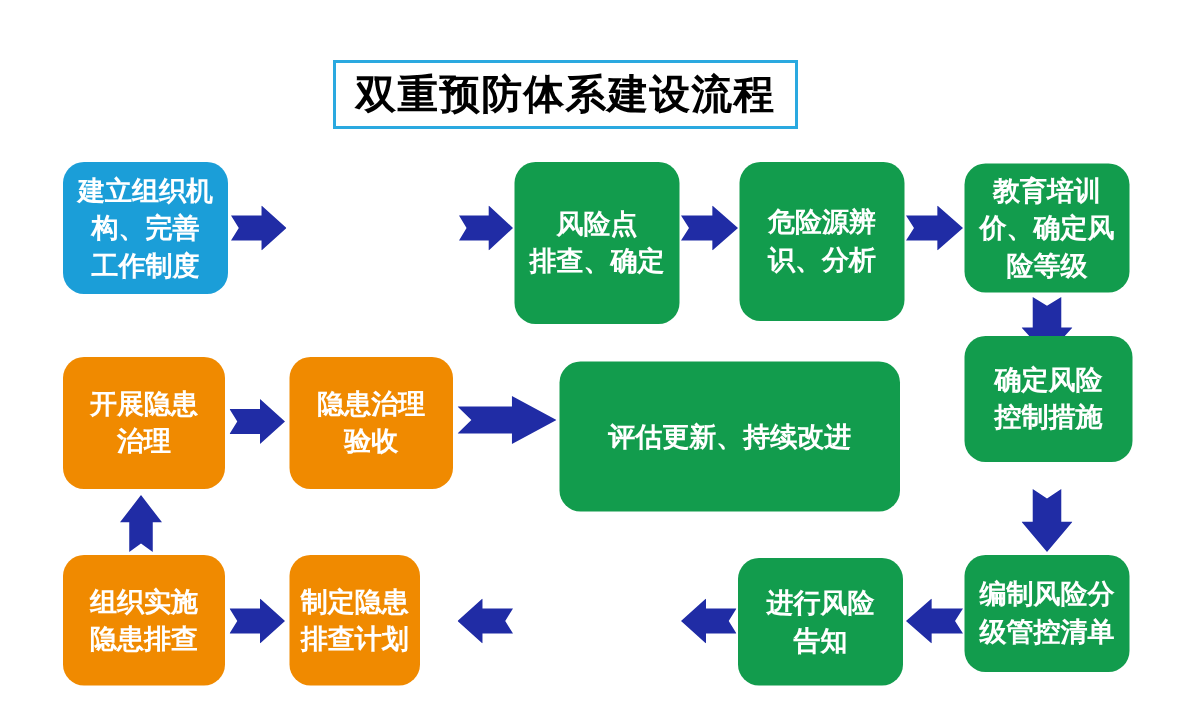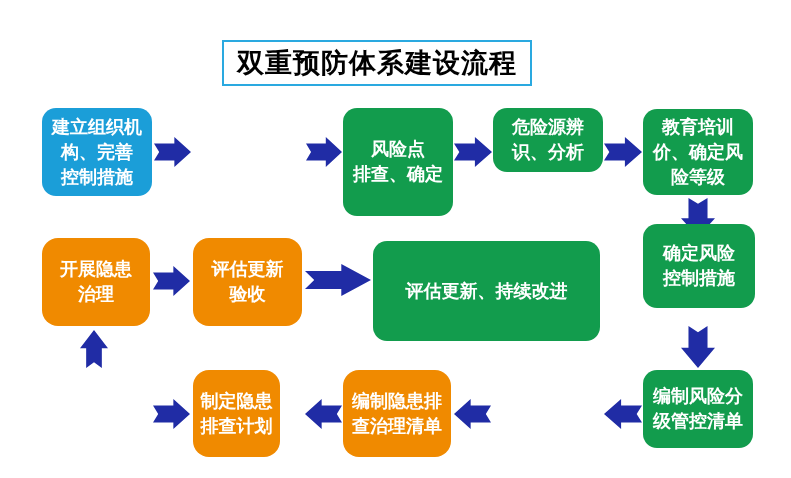--- a/index.html
+++ b/index.html
@@ -14,71 +14,73 @@
   }
 
   .box{
     position:absolute;border-radius:14px;box-sizing:border-box;
     display:flex;align-items:center;justify-content:center;
     color:#ffffff;font-weight:bold;font-size:18px;line-height:25px;
     text-align:center;white-space:pre-line;
   }
   .box.blue{background:var(--c-blue,#1b9ed8);}
   .box.green{background:var(--c-green,#129c4d);}
-  .box.orange{background:var(--c-orange,#f08a00);border-radius:16px;}
+  .box.orange{background:var(--c-orange,#f08a00);}
 
   .arrow{position:absolute;background:var(--c-arrow,#202ca5);}
   .arrow.right{clip-path:polygon(0 22%,55% 22%,55% 0,100% 50%,55% 100%,55% 78%,0 78%,14% 50%);}
   .arrow.left{clip-path:polygon(100% 22%,45% 22%,45% 0,0 50%,45% 100%,45% 78%,100% 78%,86% 50%);}
   .arrow.down{clip-path:polygon(22% 0,50% 15%,78% 0,78% 52%,100% 52%,50% 100%,0 52%,22% 52%);}
   .arrow.up{clip-path:polygon(50% 0,100% 48%,78% 48%,78% 100%,50% 85%,22% 100%,22% 48%,0 48%);}
 </style>
 </head>
 <body>
 
 <div id="canvas">
 
   <div class="title-box">
     <span>双重预防体系建设流程</span>
   </div>
 
   <div class="box blue" style="left:42px;top:108px;width:110px;height:88px"><span>建立组织机
 构、完善
-控制措施</span></div>
+工作制度</span></div>
   <div class="arrow right" style="left:154px;top:137px;width:37px;height:30px"></div>
   <div class="arrow right" style="left:306px;top:137px;width:36px;height:30px"></div>
   <div class="box green" style="left:343px;top:108px;width:110px;height:108px"><span>风险点
 排查、确定</span></div>
   <div class="arrow right" style="left:454px;top:137px;width:38px;height:30px"></div>
-  <div class="box green" style="left:493px;top:108px;width:110px;height:64px"><span>危险源辨
+  <div class="box green" style="left:493px;top:108px;width:110px;height:106px"><span>危险源辨
 识、分析</span></div>
   <div class="arrow right" style="left:604px;top:137px;width:38px;height:30px"></div>
   <div class="box green" style="left:643px;top:109px;width:110px;height:86px"><span>教育培训
 价、确定风
 险等级</span></div>
 
   <div class="arrow down" style="left:681px;top:198px;width:34px;height:39px"></div>
   <div class="arrow down" style="left:681px;top:326px;width:34px;height:42px"></div>
 
   <div class="box orange" style="left:42px;top:238px;width:108px;height:88px"><span>开展隐患
 治理</span></div>
   <div class="arrow right" style="left:153px;top:266px;width:37px;height:30px"></div>
-  <div class="box orange" style="left:193px;top:238px;width:109px;height:88px"><span>评估更新
+  <div class="box orange" style="left:193px;top:238px;width:109px;height:88px"><span>隐患治理
 验收</span></div>
   <div class="arrow right" style="left:305px;top:264px;width:66px;height:32px"></div>
   <div class="box green" style="left:373px;top:241px;width:227px;height:100px"><span>评估更新、持续改进</span></div>
   <div class="box green" style="left:643px;top:224px;width:112px;height:84px"><span>确定风险
 控制措施</span></div>
 
   <div class="arrow up" style="left:80px;top:330px;width:28px;height:38px"></div>
 
+  <div class="box orange" style="left:42px;top:370px;width:108px;height:87px"><span>组织实施
+隐患排查</span></div>
   <div class="arrow right" style="left:153px;top:399px;width:37px;height:30px"></div>
   <div class="box orange" style="left:193px;top:370px;width:87px;height:87px"><span>制定隐患
 排查计划</span></div>
   <div class="arrow left" style="left:305px;top:399px;width:37px;height:30px"></div>
-  <div class="box orange" style="left:343px;top:370px;width:108px;height:87px"><span>编制隐患排
-查治理清单</span></div>
   <div class="arrow left" style="left:454px;top:399px;width:37px;height:30px"></div>
+  <div class="box green" style="left:492px;top:372px;width:110px;height:85px"><span>进行风险
+告知</span></div>
   <div class="arrow left" style="left:604px;top:399px;width:38px;height:30px"></div>
   <div class="box green" style="left:643px;top:370px;width:110px;height:78px"><span>编制风险分
 级管控清单</span></div>
 
 </div>
 
 </body></html>

